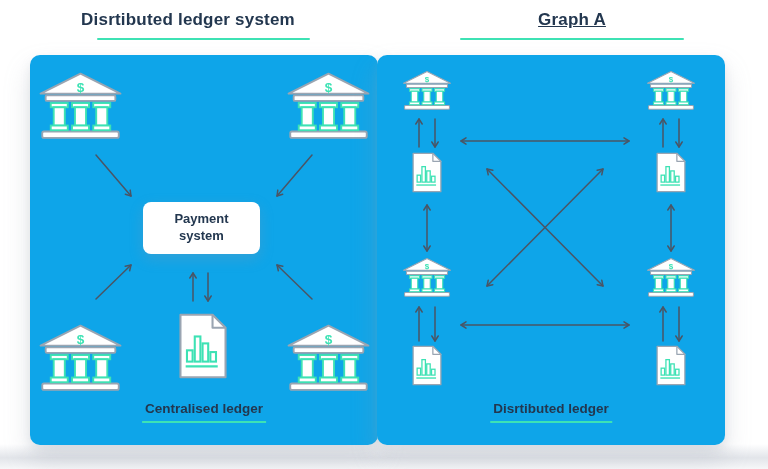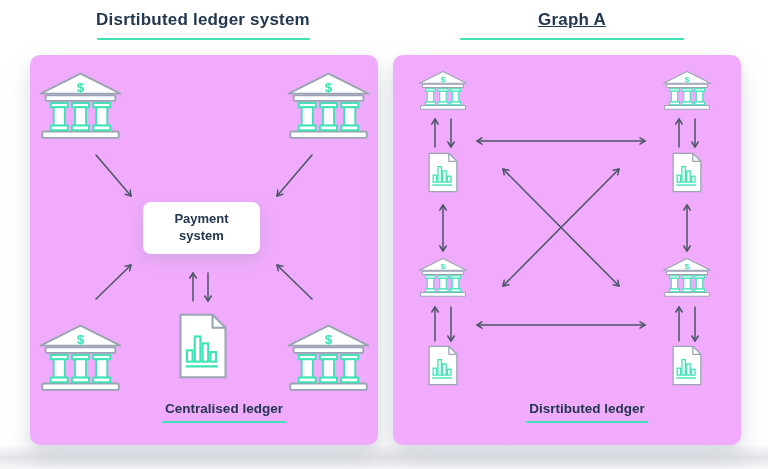--- a/index.html
+++ b/index.html
@@ -2,46 +2,46 @@
 <html><head>
 <meta charset="utf-8">
 <style>
   * { margin:0; padding:0; box-sizing:border-box; }
   html,body { width:768px; height:469px; background:#ffffff; overflow:hidden;
               font-family:"Liberation Sans", sans-serif; }
   body { position:relative; }
 
   .title { position:absolute; top:10px; width:348px; text-align:center;
            font-size:17px; font-weight:bold; color:#23374F; letter-spacing:.2px; }
-  #title-left  { left:29px; }
+  #title-left  { left:14px; }
   #title-right { left:398px;text-decoration:underline; }
 
   .title-rule { position:absolute; top:38px; height:2px; background:#3DE2B4; border-radius:1px; }
   #rule-left  { left:97px;  width:213px; }
   #rule-right { left:460px; width:224px; }
 
   .bottom-band { position:absolute; left:0; top:444px; width:768px; height:25px;
     background:linear-gradient(180deg, rgba(205,210,219,0) 0%, rgba(198,203,213,0.50) 55%, rgba(216,220,227,0.22) 100%); }
 
-  .panel { position:absolute; top:55px; width:348px; height:390px; background:#f0abfc;
+  .panel { position:absolute; top:55px; width:348px; height:390px; background:#0ea5e9;
            border-radius:10px;
            box-shadow:0 4px 10px rgba(150,158,172,0.15), 0 14px 26px rgba(150,158,172,0.28); }
   #panel-left  { left:30px; }
-  #panel-right { left:393px;text-align:right; }
+  #panel-right { left:377px;text-align:right; }
   .panel svg.scene { position:absolute; left:0; top:0; }
 
   .payment-box { position:absolute; left:113px; top:147px; width:117px; height:52px;
            background:#ffffff; border-radius:8px;
            box-shadow:0 5px 14px rgba(140,150,168,0.28);
            display:flex; align-items:center; justify-content:center; text-align:center;
            font-size:13px; font-weight:bold; color:#23374F; line-height:1.3; padding:0 18px; }
 
   .ledger-label { position:absolute; bottom:22px; left:50%; transform:translateX(-50%);
            font-size:13.5px; font-weight:bold; color:#23374F; white-space:nowrap;
-           padding:0 3px 5px; border-bottom:2px solid #3DE2B4;margin-left:20px; }
+           padding:0 3px 5px; border-bottom:2px solid #3DE2B4; }
 </style>
 </head>
 <body>
 
 <svg width="0" height="0" style="position:absolute" aria-hidden="true">
   <defs>
     <marker id="ah" viewBox="0 0 10 10" refX="7.5" refY="5" markerWidth="10" markerHeight="10" markerUnits="userSpaceOnUse" orient="auto-start-reverse">
       <path d="M2.5 1.8 L7.5 5 L2.5 8.2" fill="none" stroke="#4A5565" stroke-width="1.5" stroke-linecap="round" stroke-linejoin="round"></path>
     </marker>
 

